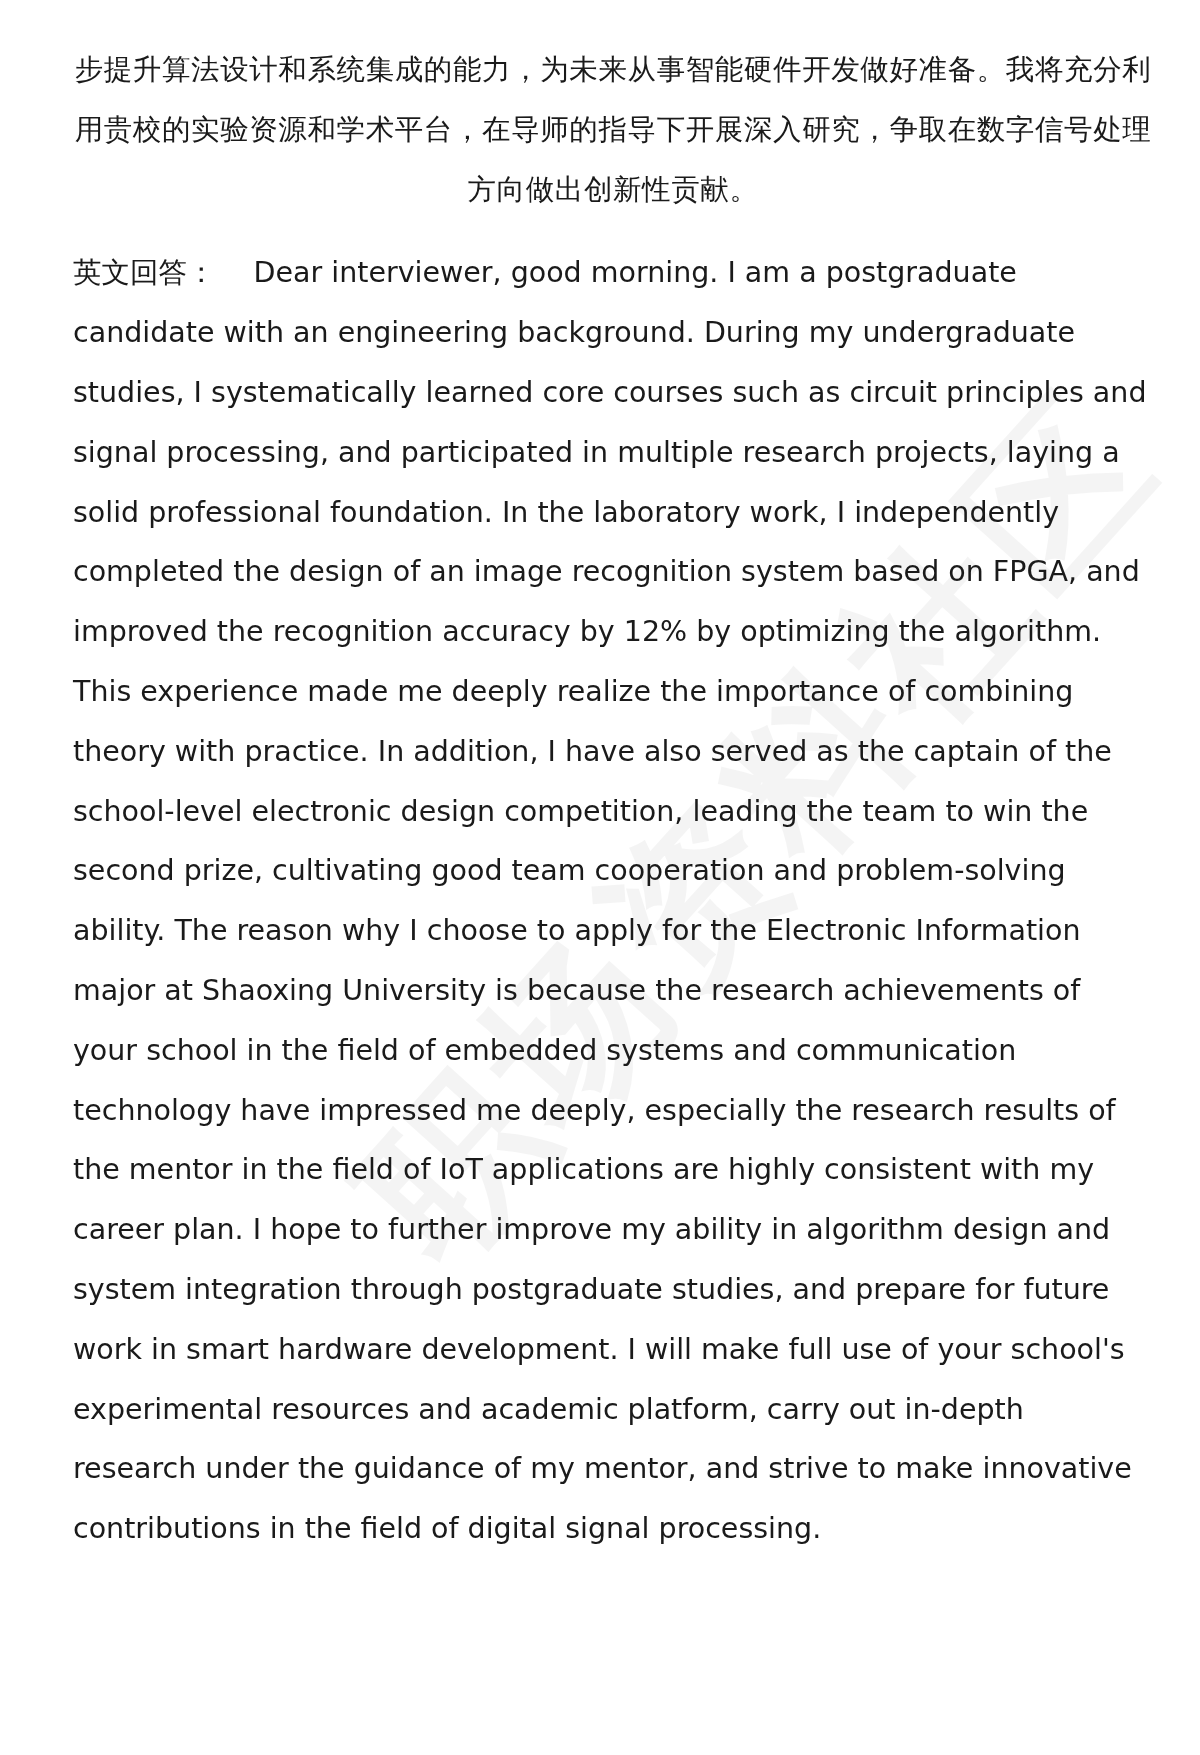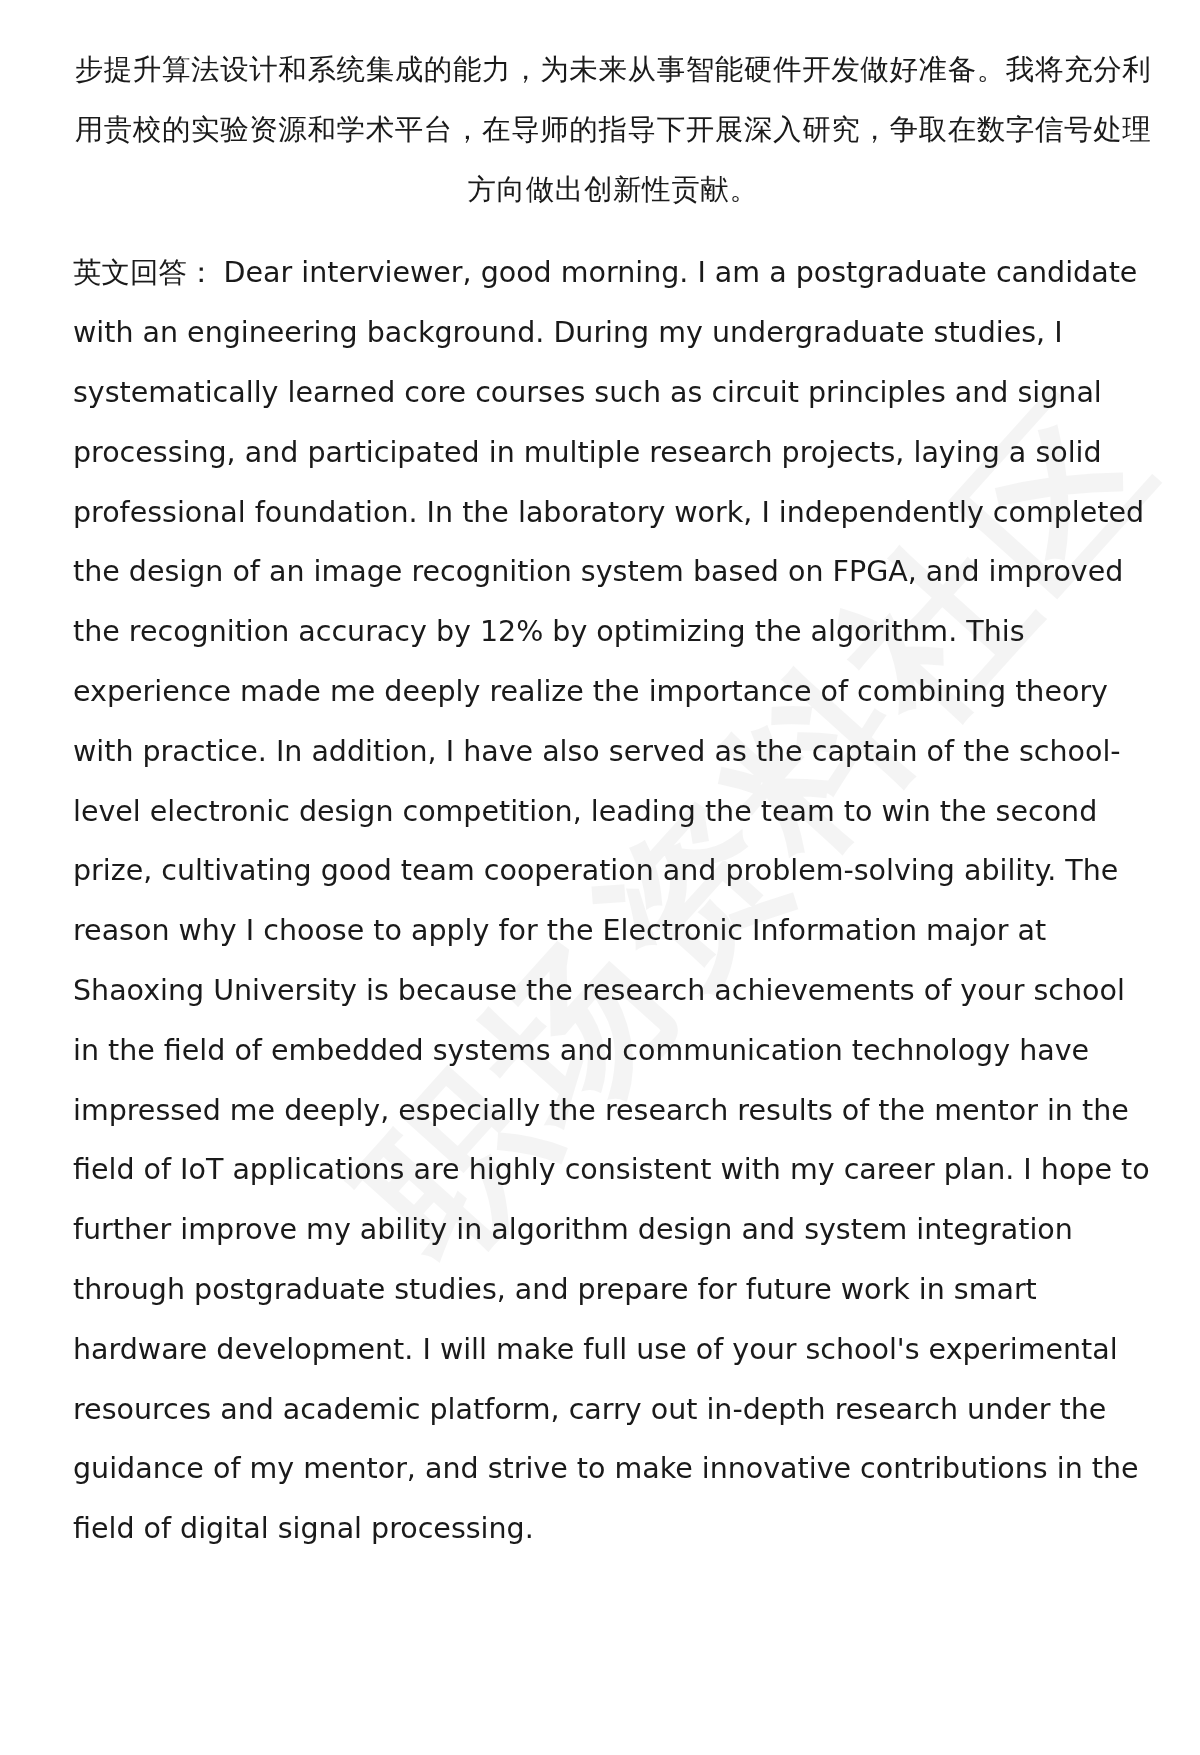--- a/index.html
+++ b/index.html
@@ -29,21 +29,21 @@
       word-break: break-word;
     }
     .para.cn {
       letter-spacing: 0.6px;
       text-align: center;
     }
     .para + .para {
       margin-top: 24px;
     }
     .label {
-      margin-right: 8px;
+      margin-right: 38px;
     }
     .watermark {
       position: absolute;
       left: 250px;
       top: 780px;
       width: 900px;
       transform: rotate(-48deg);
       transform-origin: center;
       font-size: 170px;
       font-weight: bold;

